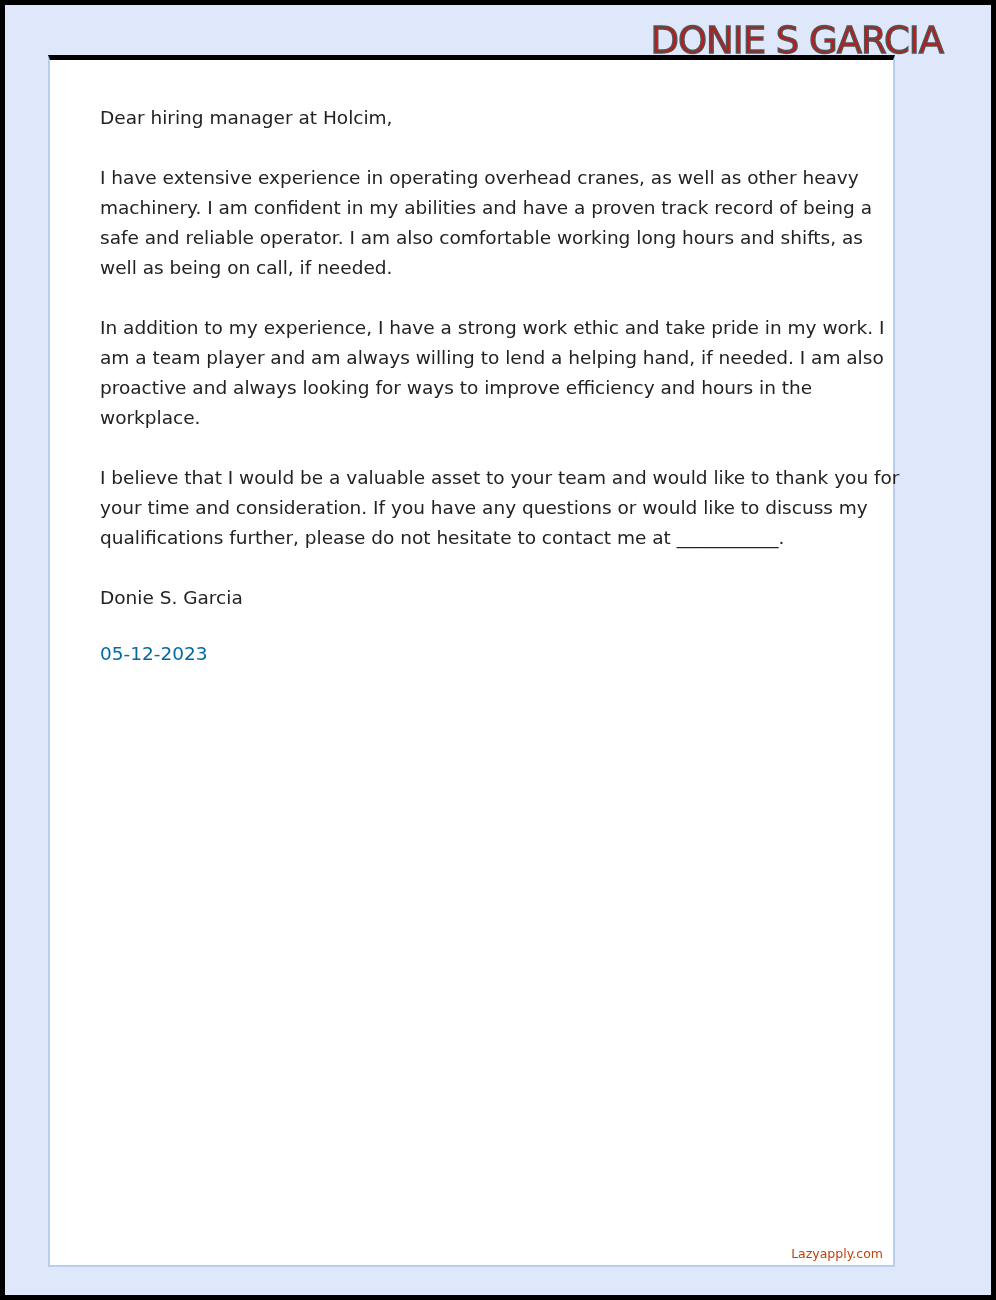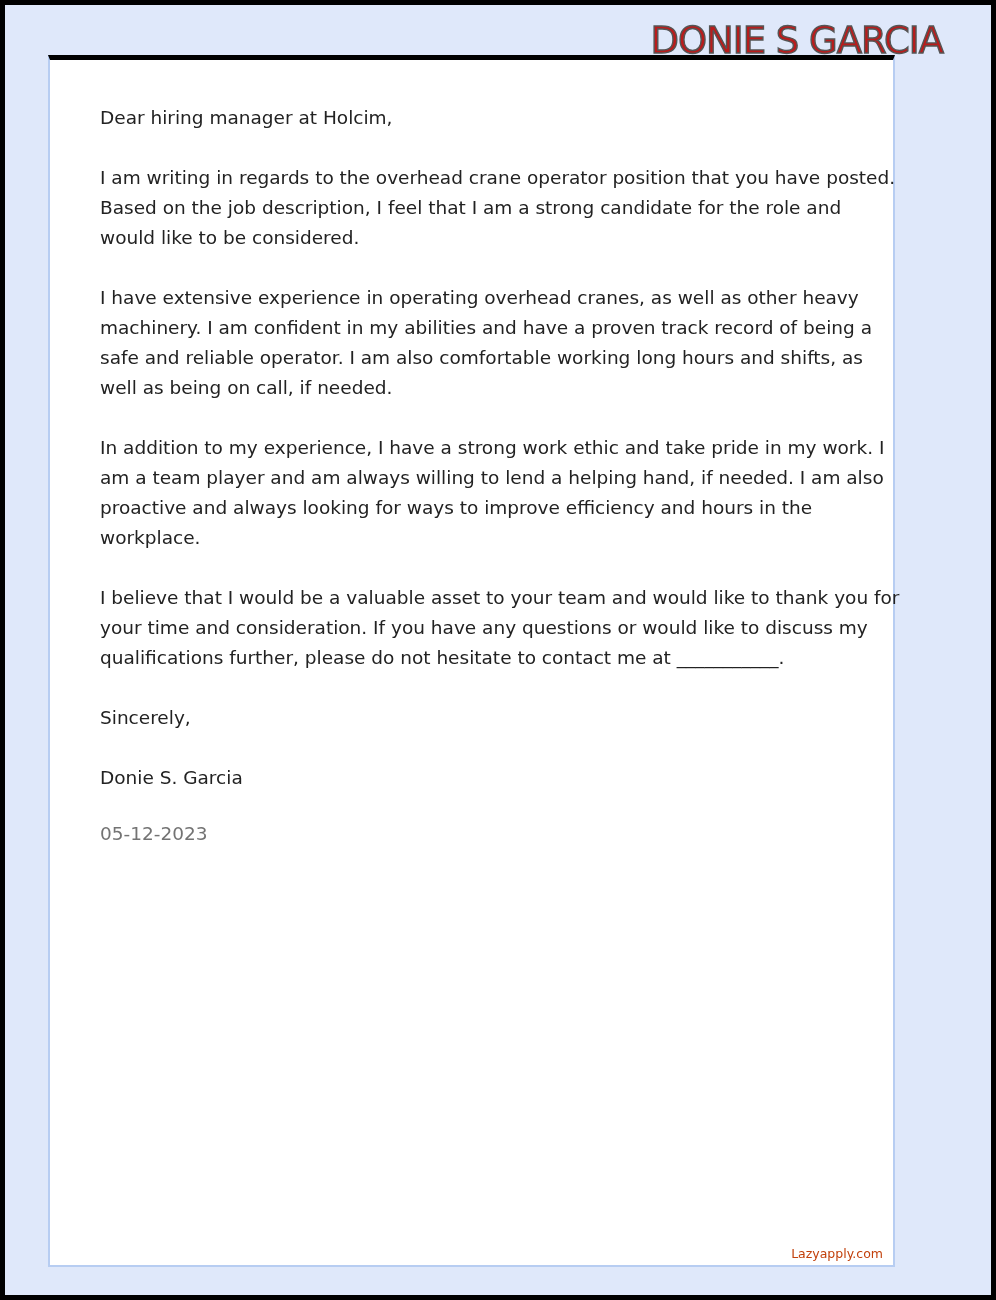--- a/index.html
+++ b/index.html
@@ -38,38 +38,36 @@
   .letter {
     position: absolute;
     left: 50px; top: 43px;
     width: 800px;
     font-size: 18.5px;
     line-height: 30px;
     color: #222;
   }
   .letter p { margin: 0 0 30px 0; }
   .letter p.sig { margin: 0 0 26px 0; }
-  .date { color: #737373; margin: 0; }
+  .date { color: #0369a1; margin: 0; }
   .footer {
     position: absolute;
     right: 10px; bottom: 4px;
     font-size: 12.5px;
     color: #c2410c;
   }
 </style>
 </head>
 <body>
 
 <div class="header-name">DONIE S GARCIA</div>
 
 <div class="page">
   <div class="letter">
     <p>Dear hiring manager at Holcim,</p>
-    <p>I am writing in regards to the overhead crane operator position that you have posted. Based on the job description, I feel that I am a strong candidate for the role and would like to be considered.</p>
     <p>I have extensive experience in operating overhead cranes, as well as other heavy machinery. I am confident in my abilities and have a proven track record of being a safe and reliable operator. I am also comfortable working long hours and shifts, as well as being on call, if needed.</p>
     <p>In addition to my experience, I have a strong work ethic and take pride in my work. I am a team player and am always willing to lend a helping hand, if needed. I am also proactive and always looking for ways to improve efficiency and hours in the workplace.</p>
     <p>I believe that I would be a valuable asset to your team and would like to thank you for your time and consideration. If you have any questions or would like to discuss my qualifications further, please do not hesitate to contact me at ___________.</p>
-    <p>Sincerely,</p>
     <p class="sig">Donie S. Garcia</p>
     <p class="date">05-12-2023</p>
   </div>
   <div class="footer">Lazyapply.com</div>
 </div>
 
 </body></html>

